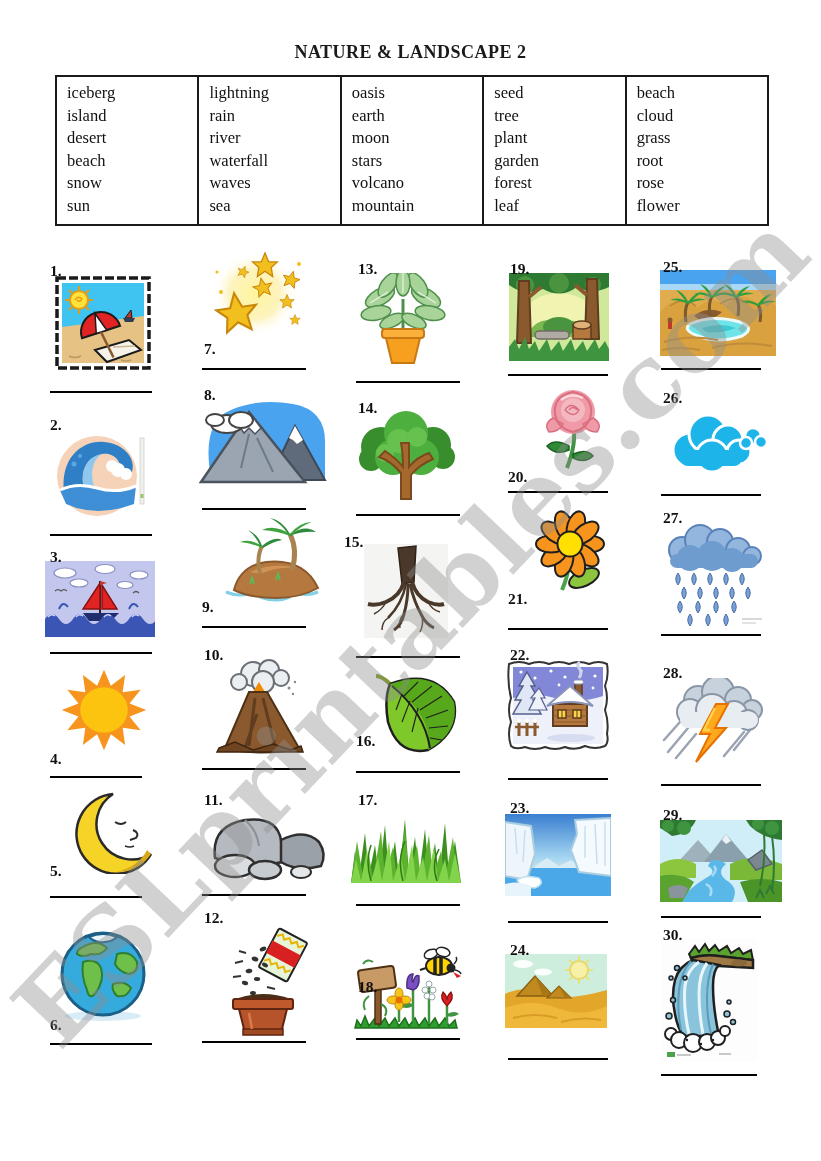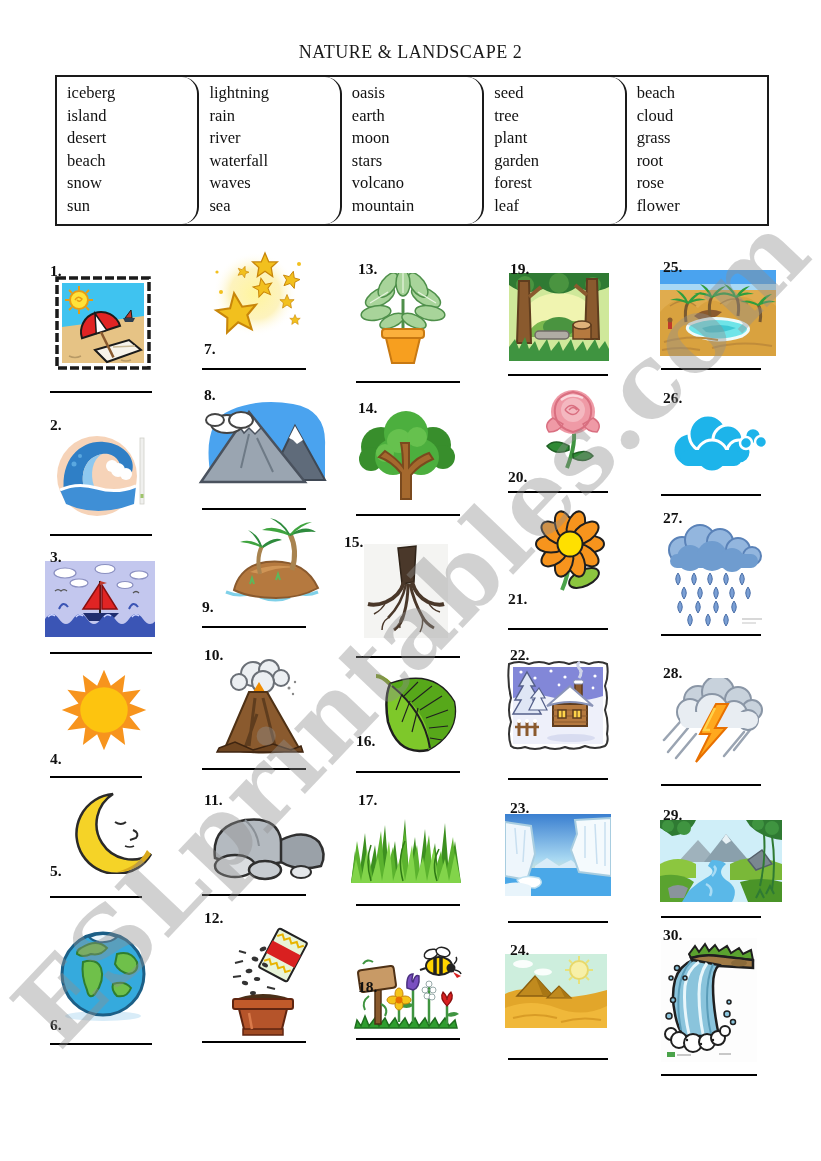--- a/index.html
+++ b/index.html
@@ -1,22 +1,22 @@
 <!DOCTYPE html>
 <html><head>
 <meta charset="utf-8">
 <style>
   html,body{margin:0;padding:0;background:#fff;}
   #page{position:relative;width:821px;height:1161px;background:#fff;overflow:hidden;
         font-family:"Liberation Serif",serif;color:#111;}
   .title{position:absolute;left:0;right:0;top:42px;text-align:center;
-         font-size:18px;letter-spacing:.5px;color:#1a1a1a;}
+         font-size:18px;letter-spacing:.5px;color:#1a1a1a;font-weight:bold;}
   .wordbank{position:absolute;left:55px;top:75px;width:714px;height:151px;
             display:flex;border:2px solid #1a1a1a;box-sizing:border-box;background:#fff;}
-  .wb-col{flex:1;border-right:2px solid #1a1a1a;padding:5px 4px 0 10px;box-sizing:border-box;border-radius:17px;}
+  .wb-col{flex:1;border-right:2px solid #1a1a1a;padding:5px 4px 0 10px;box-sizing:border-box;}
   .wb-col:last-child{border-right:none;}
   .wb-word{font-size:16.5px;line-height:22.5px;white-space:nowrap;}
   .num{position:absolute;font-weight:bold;font-size:15.5px;z-index:2;}
   .pic{position:absolute;z-index:1;}
   .pic svg{width:100%;height:100%;display:block;}
   .blank{position:absolute;height:0;border-bottom:2px solid #000;z-index:2;}
   .watermark{position:absolute;left:50%;top:630px;z-index:9;pointer-events:none;
              transform:translate(-50%,-50%) rotate(-46.5deg);
              font-family:"DejaVu Serif",serif;font-weight:bold;font-size:102px;
              color:#8f8f8f;opacity:.40;white-space:nowrap;letter-spacing:1px;}

